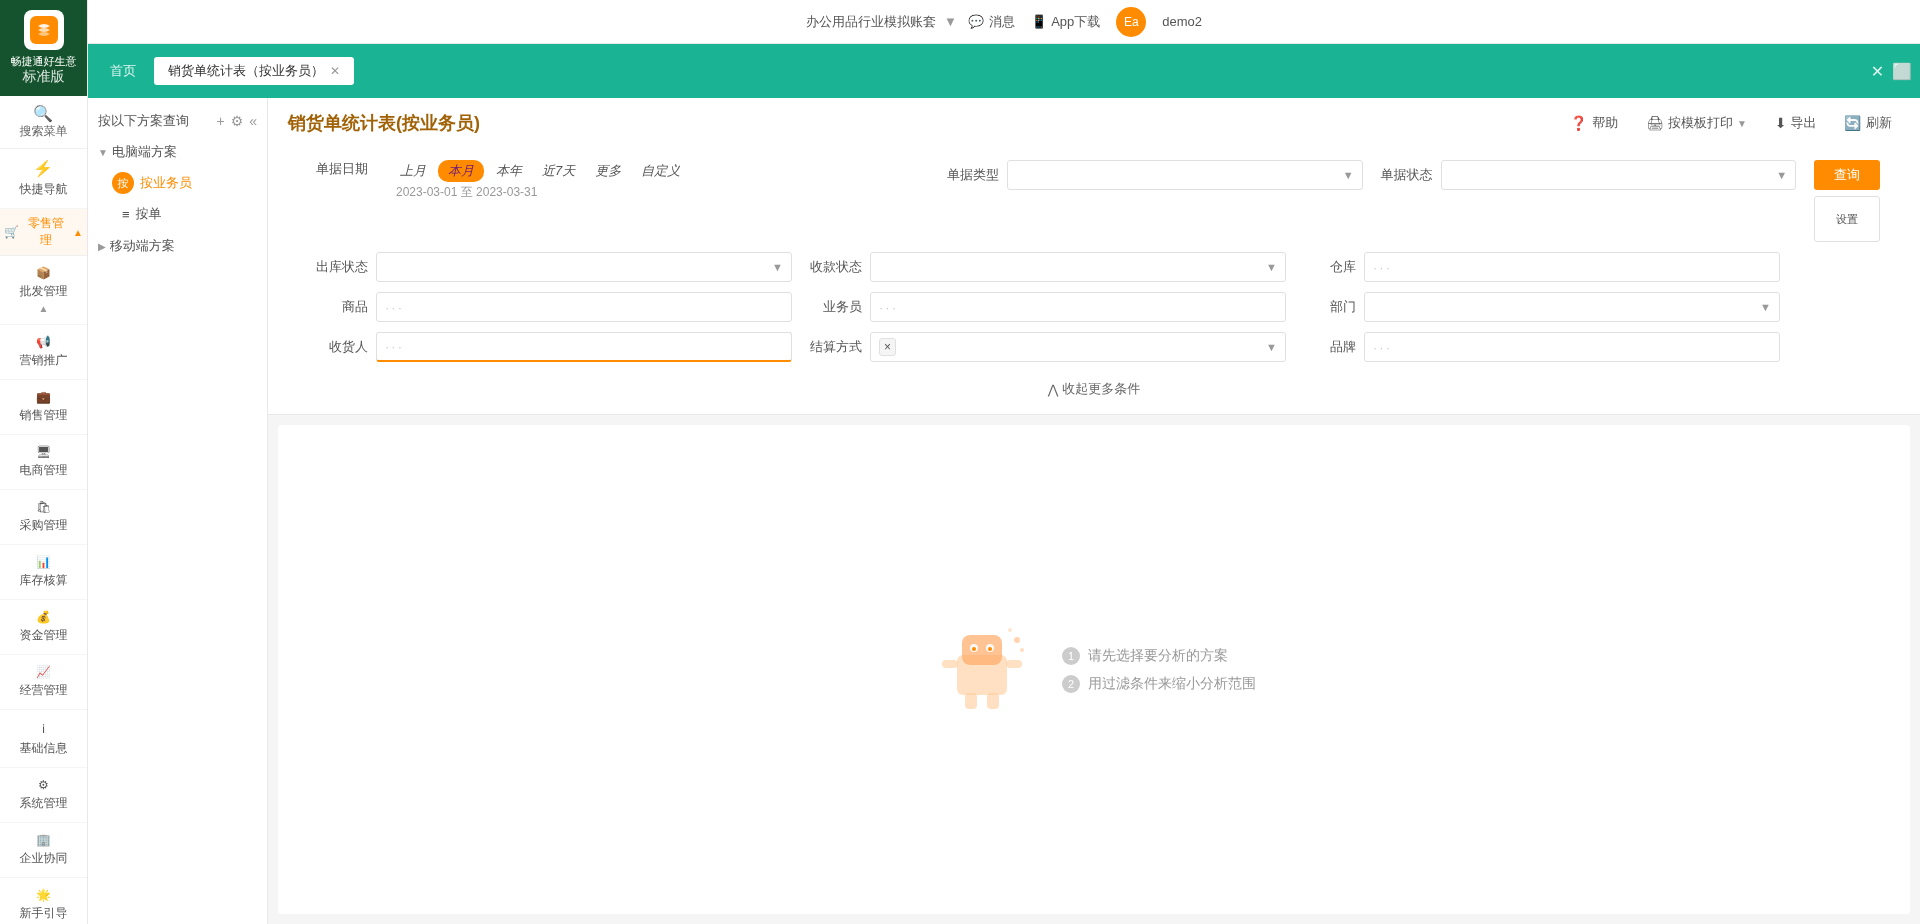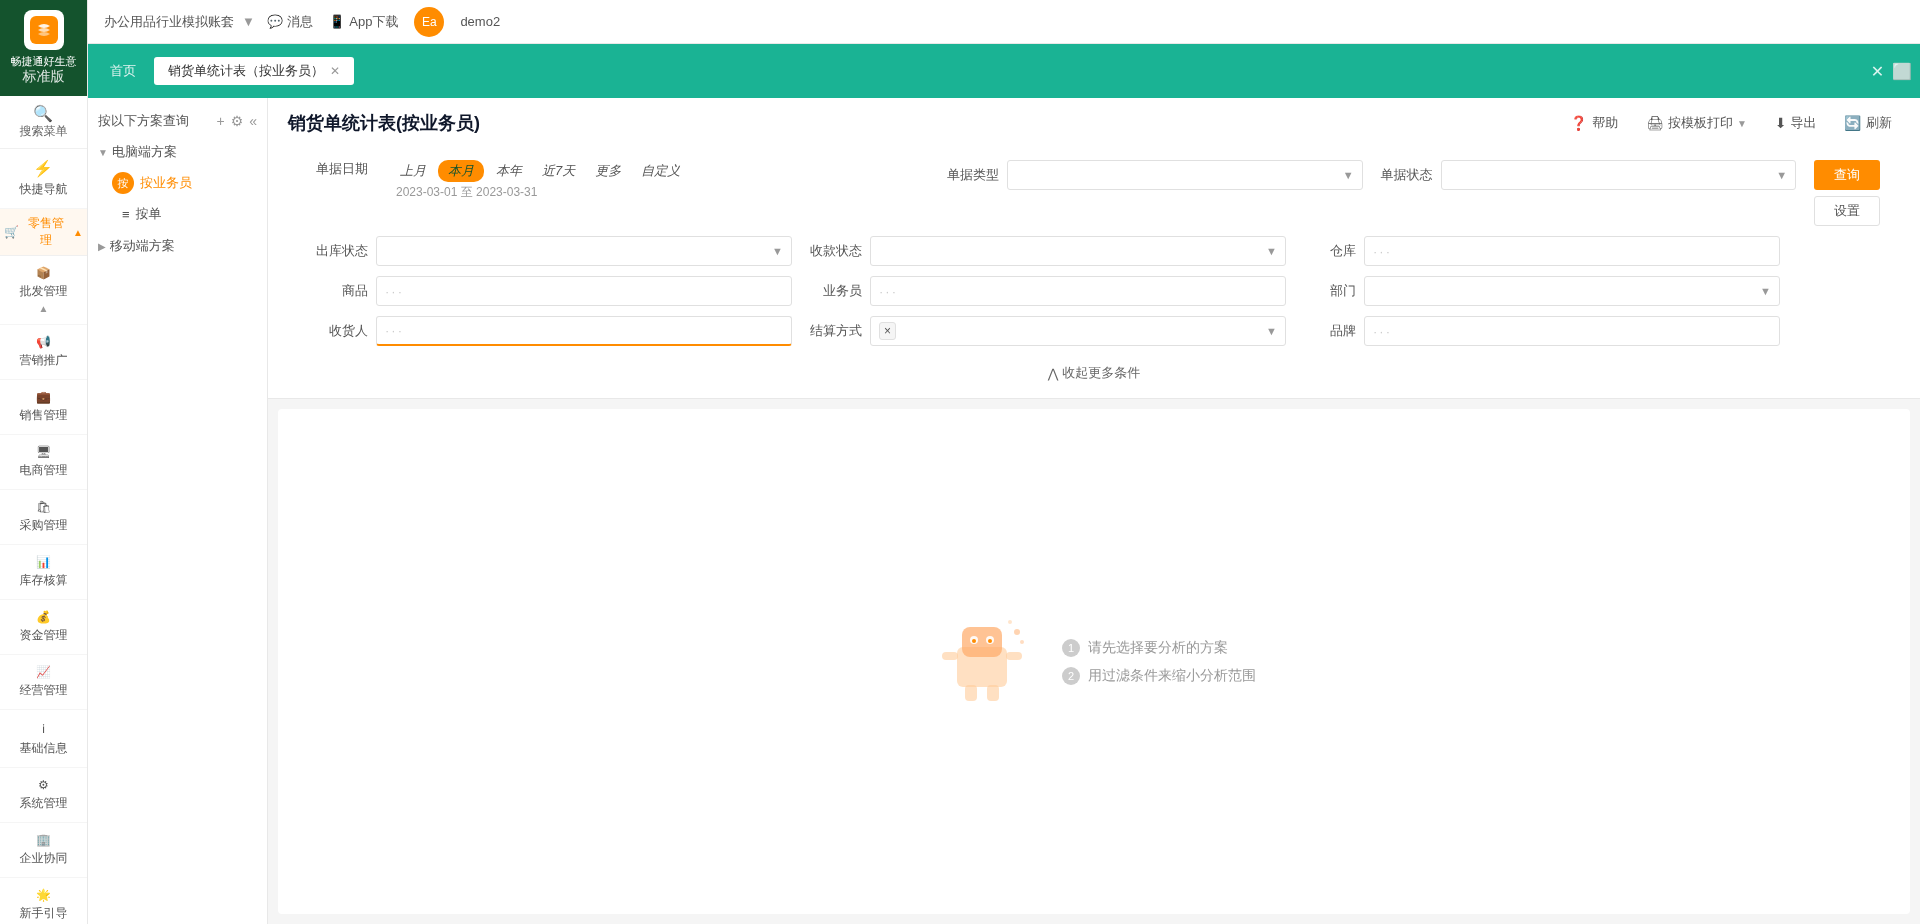--- a/index.html
+++ b/index.html
@@ -87,21 +87,21 @@
 
     
     .top-header {
       height: 44px;
       background: #fff;
       border-bottom: 1px solid #e8e8e8;
       display: flex;
       align-items: center;
       padding: 0 16px;
       gap: 12px;
-      justify-content: flex-start;
+      justify-content: center;
     }
     .top-header-left {
       display: flex;
       align-items: center;
       gap: 8px;
       color: #555;
       font-size: 13px;
     }
     .top-header-right {
       display: flex;
@@ -265,21 +265,21 @@
     }
     .page-title-row {
       display: flex;
       align-items: center;
       justify-content: space-between;
       margin-bottom: 12px;
     }
     .page-title {
       font-size: 18px;
       font-weight: bold;
-      color: #0f172a;
+      color: #a16207;
     }
     .page-actions {
       display: flex;
       align-items: center;
       gap: 12px;
     }
     .page-action-btn {
       display: flex;
       align-items: center;
       gap: 4px;
@@ -328,21 +328,21 @@
     }
     .date-tab {
       padding: 2px 8px;
       border-radius: 3px;
       cursor: pointer;
       font-size: 13px;
       color: #555;
     }
     .date-tab.active {
       background: #ff8c00;
-      color: #14532d;
+      color: #701a75;
       border-radius: 10px;
       padding: 2px 10px;
     }
     .date-range-text {
       color: #999;
       font-size: 12px;
       margin-left: 4px;
     }
     .tag-x {
       display: inline-flex;
@@ -387,23 +387,23 @@
       font-size: 13px;
       cursor: pointer;
       height: 30px;
     }
     .btn-settings {
       background: #fff;
       color: #555;
       border: 1px solid #e0e0e0;
       border-radius: 3px;
       padding: 5px 16px;
-      font-size: 13px;
-      cursor: pointer;
-      height: 30px;
+      font-size: 11px;
+      cursor: pointer;
+      height: 46px;
     }
 
     
     .empty-state {
       flex: 1;
       display: flex;
       flex-direction: column;
       align-items: center;
       justify-content: center;
       background: #fff;

